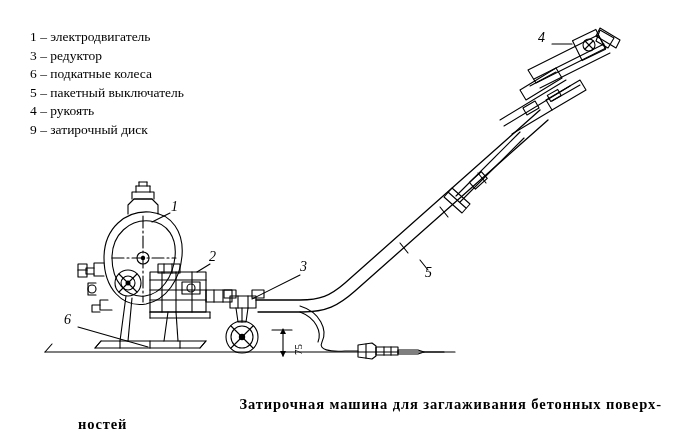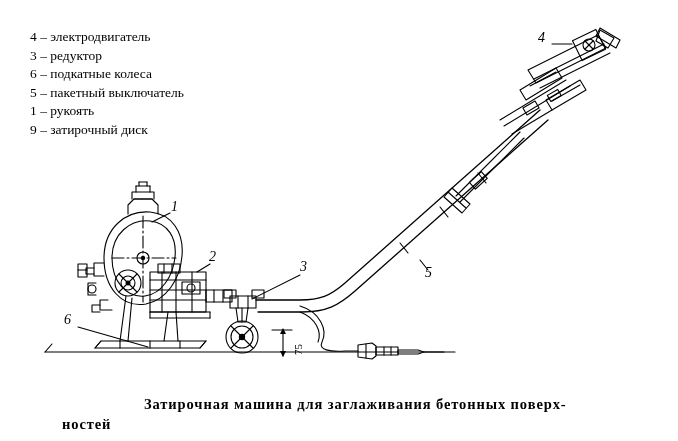--- a/index.html
+++ b/index.html
@@ -50,47 +50,49 @@
     top: 396px;
     width: 600px;
   }
   #caption .cap-line1 {
     font-family: "Liberation Serif", serif;
     font-weight: bold;
     font-size: 14.5px;
     letter-spacing: 0.9px;
     margin-left: 82px;
     white-space: nowrap;
+    text-align: right;
   }
   #caption .cap-line2 {
     font-family: "Liberation Serif", serif;
     font-weight: bold;
     font-size: 14.5px;
     letter-spacing: 0.9px;
     margin-top: 3px;
+    margin-left: 16px;
   }
   #drawing {
     position: absolute;
     left: 0;
     top: 0;
     width: 678px;
     height: 441px;
   }
 </style>
 </head>
 <body>
 
 <div id="page">
 
   <div id="legend">
-    <div class="legend-line">4 – электродвигатель</div>
+    <div class="legend-line">1 – электродвигатель</div>
     <div class="legend-line">3 – редуктор</div>
     <div class="legend-line">6 – подкатные колеса</div>
     <div class="legend-line">5 – пакетный выключатель</div>
-    <div class="legend-line">1 – рукоять</div>
+    <div class="legend-line">4 – рукоять</div>
     <div class="legend-line">9 – затирочный диск</div>
   </div>
 
   <svg id="drawing" viewBox="0 0 678 441">
     <g fill="none" stroke="#000000" stroke-width="1.1" stroke-linecap="round" stroke-linejoin="round">
 
       <line x1="45" y1="352" x2="455" y2="352"></line>
       <line x1="45" y1="352" x2="52" y2="344"></line>
 
       <path d="M95 348 L200 348 L206 341 L101 341 Z"></path>

